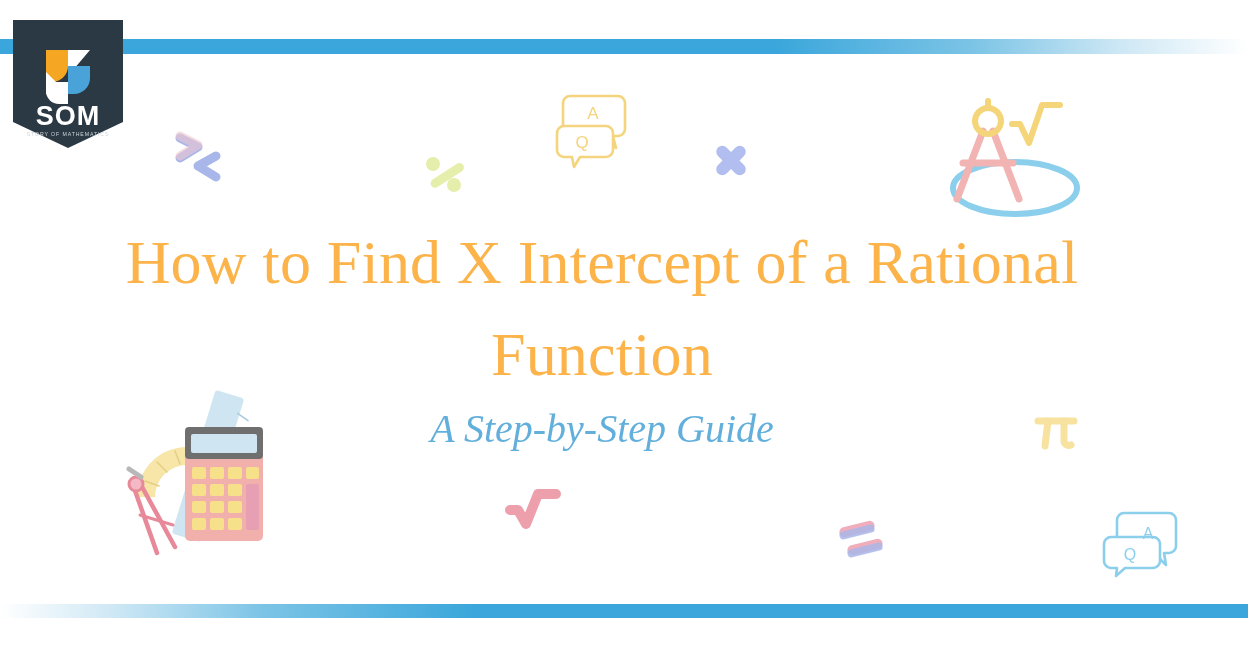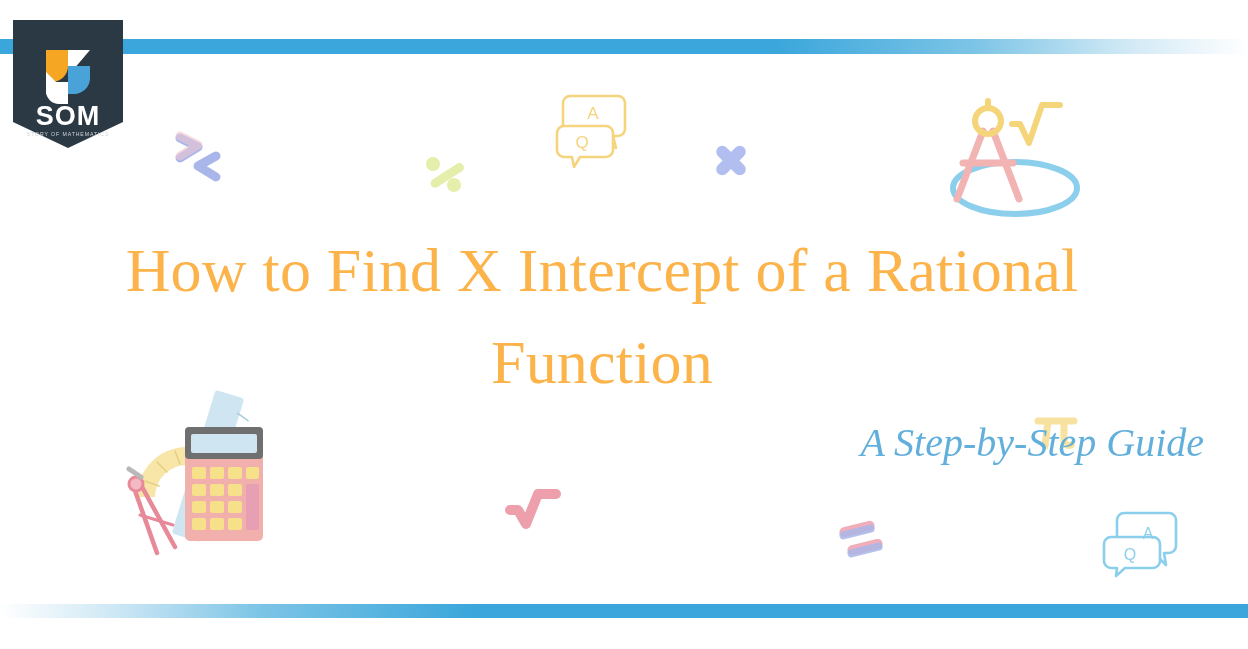--- a/index.html
+++ b/index.html
@@ -54,43 +54,42 @@
     width: 110px;
     height: 128px;
     z-index: 5;
   }
   .logo svg { display: block; }
 
   
   .headline-wrap {
     position: absolute;
     left: 0;
-    top: 224px;
+    top: 216px;
     width: 1204px;
     text-align: center;
     z-index: 4;
   }
   .headline {
     font-family: "Liberation Serif", "DejaVu Serif", serif;
     font-size: 62px;
     line-height: 1.49;
     font-weight: 400;
     color: #fbb34a;
     letter-spacing: 0.2px;
     margin: 0 auto;
     max-width: 1100px;
   }
   .subtitle {
     font-family: "Liberation Serif", "DejaVu Serif", serif;
     font-style: italic;
     font-size: 40px;
     line-height: 1.1;
     color: #62afdc;
-    margin-top: 12px;
-    text-align: right;
+    margin-top: 6px;
   }
 
   
   .doodle {
     position: absolute;
     z-index: 1;
   }
   .doodle svg { display: block; overflow: visible; }
 </style>
 </head>

